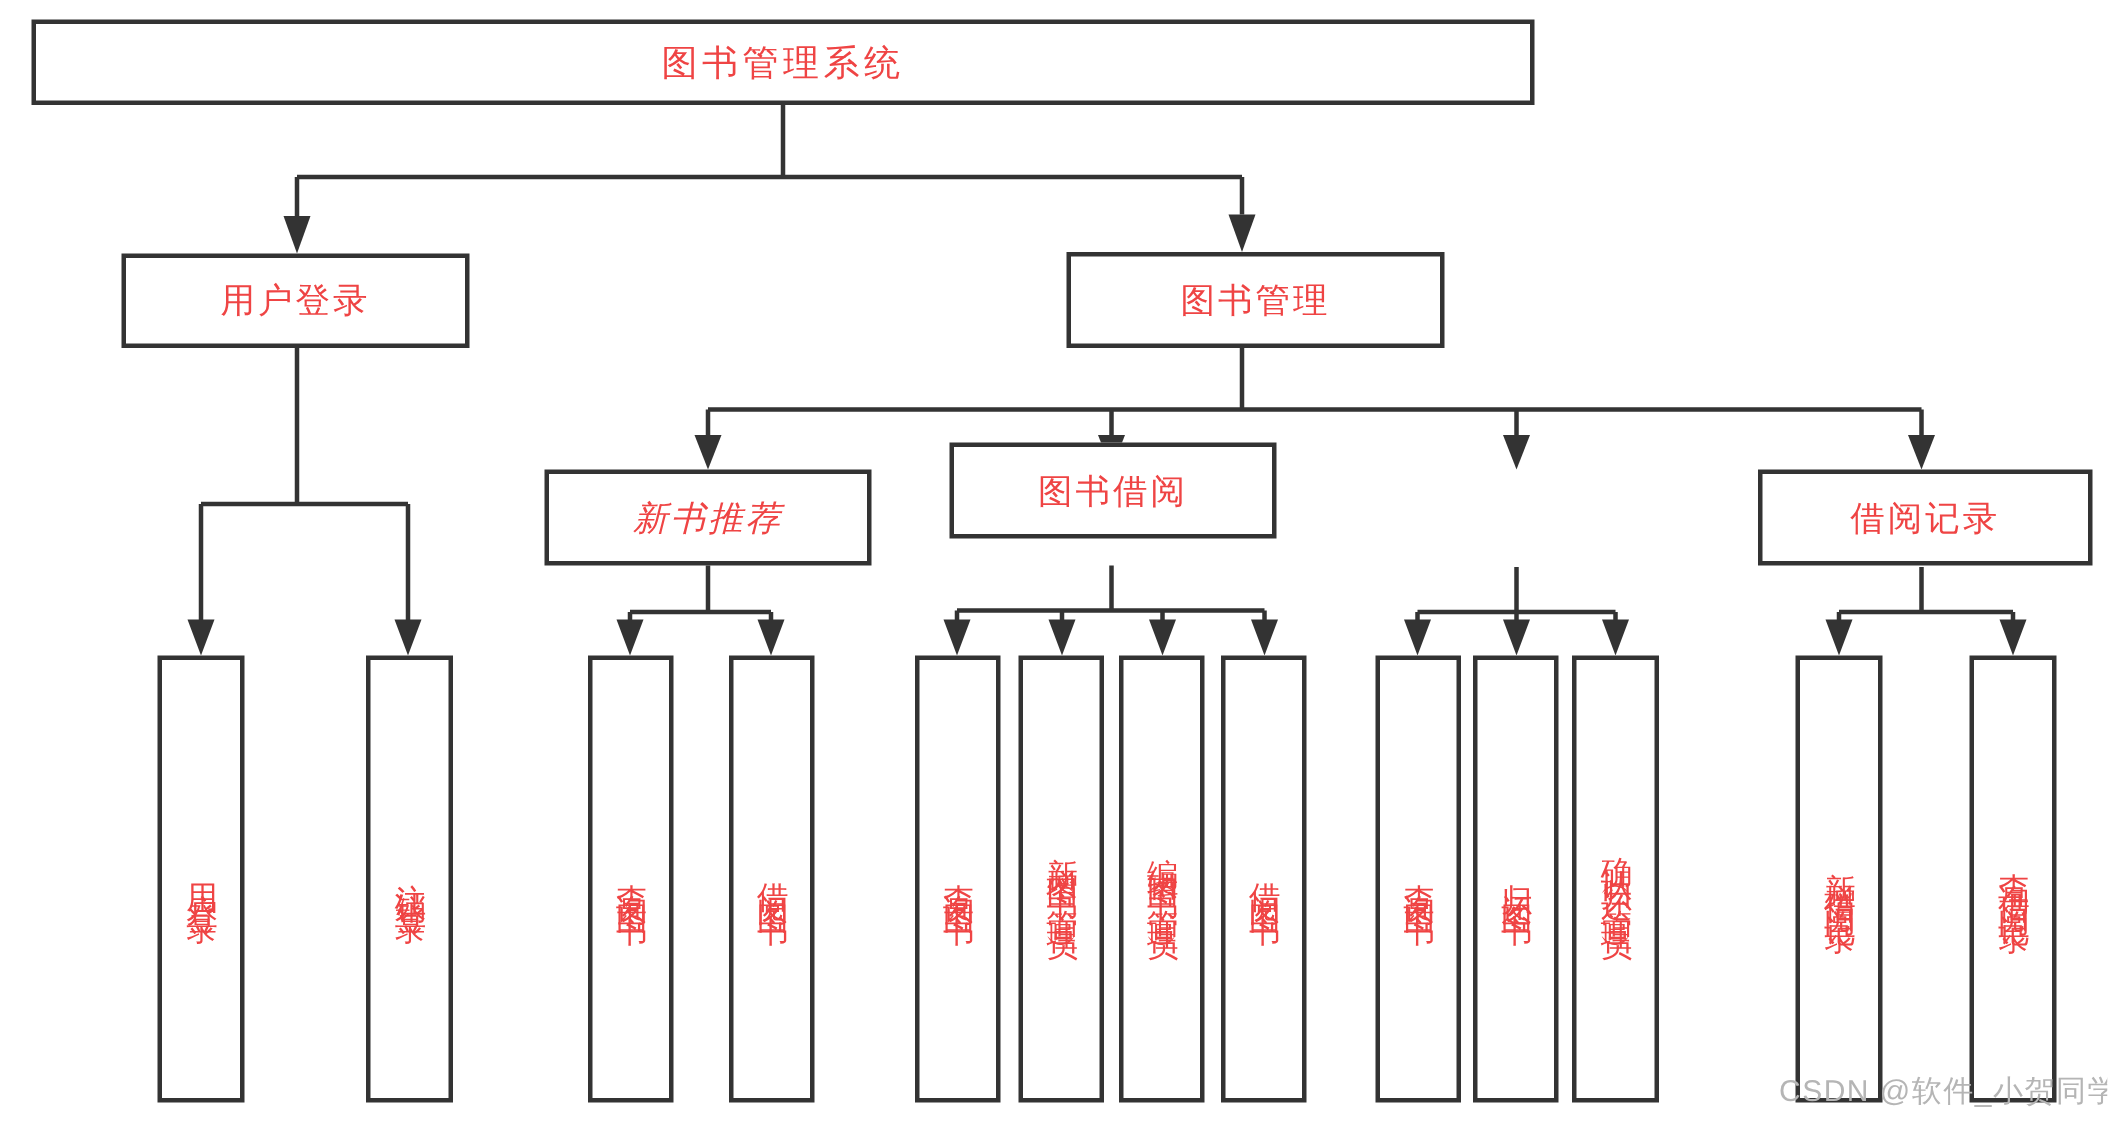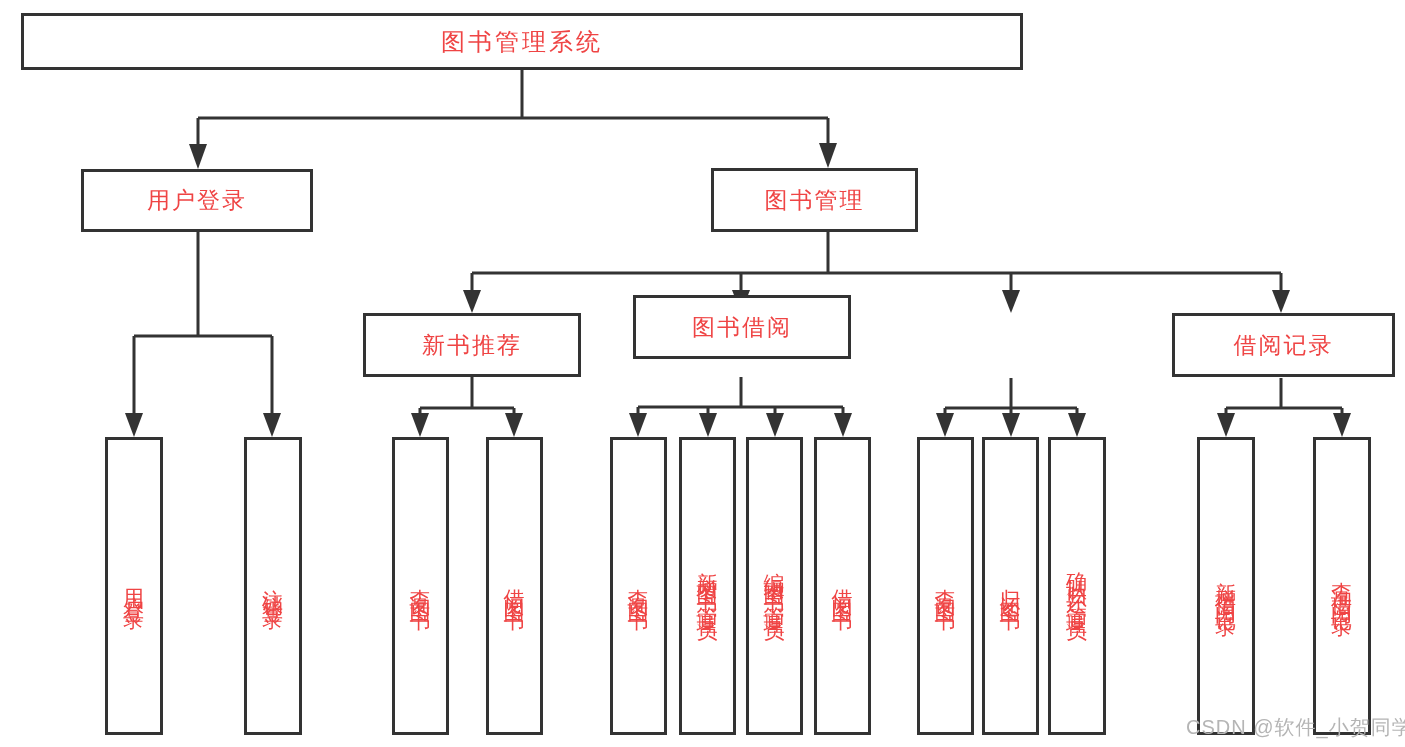--- a/index.html
+++ b/index.html
@@ -61,25 +61,25 @@
     </g>
   </svg>
 
   <div class="node h root" style="left:21px; top:13px; width:1002px; height:57px;">
     <span>图书管理系统</span>
   </div>
 
   <div class="node h" style="left:81px; top:169px; width:232px; height:63px;">
     <span>用户登录</span>
   </div>
-  <div class="node h" style="left:711px; top:168px; width:207px; height:64px;">
+  <div class="node h" style="left:711px; top:168px; width:252px; height:64px;">
     <span>图书管理</span>
   </div>
 
-  <div class="node h" style="left:363px; top:313px; width:218px; height:64px;">
+  <div class="node h" style="left:363px; top:313px; width:218px; height:64px;font-style:italic;">
     <span>新书推荐</span>
   </div>
   <div class="node h" style="left:633px; top:295px; width:218px; height:64px;text-align:center;">
     <span>图书借阅</span>
   </div>
   <div class="node h" style="left:1172px; top:313px; width:223px; height:64px;">
     <span>借阅记录</span>
   </div>
 
   <div class="node v" style="left:105px; top:437px; width:58px; height:298px;">

